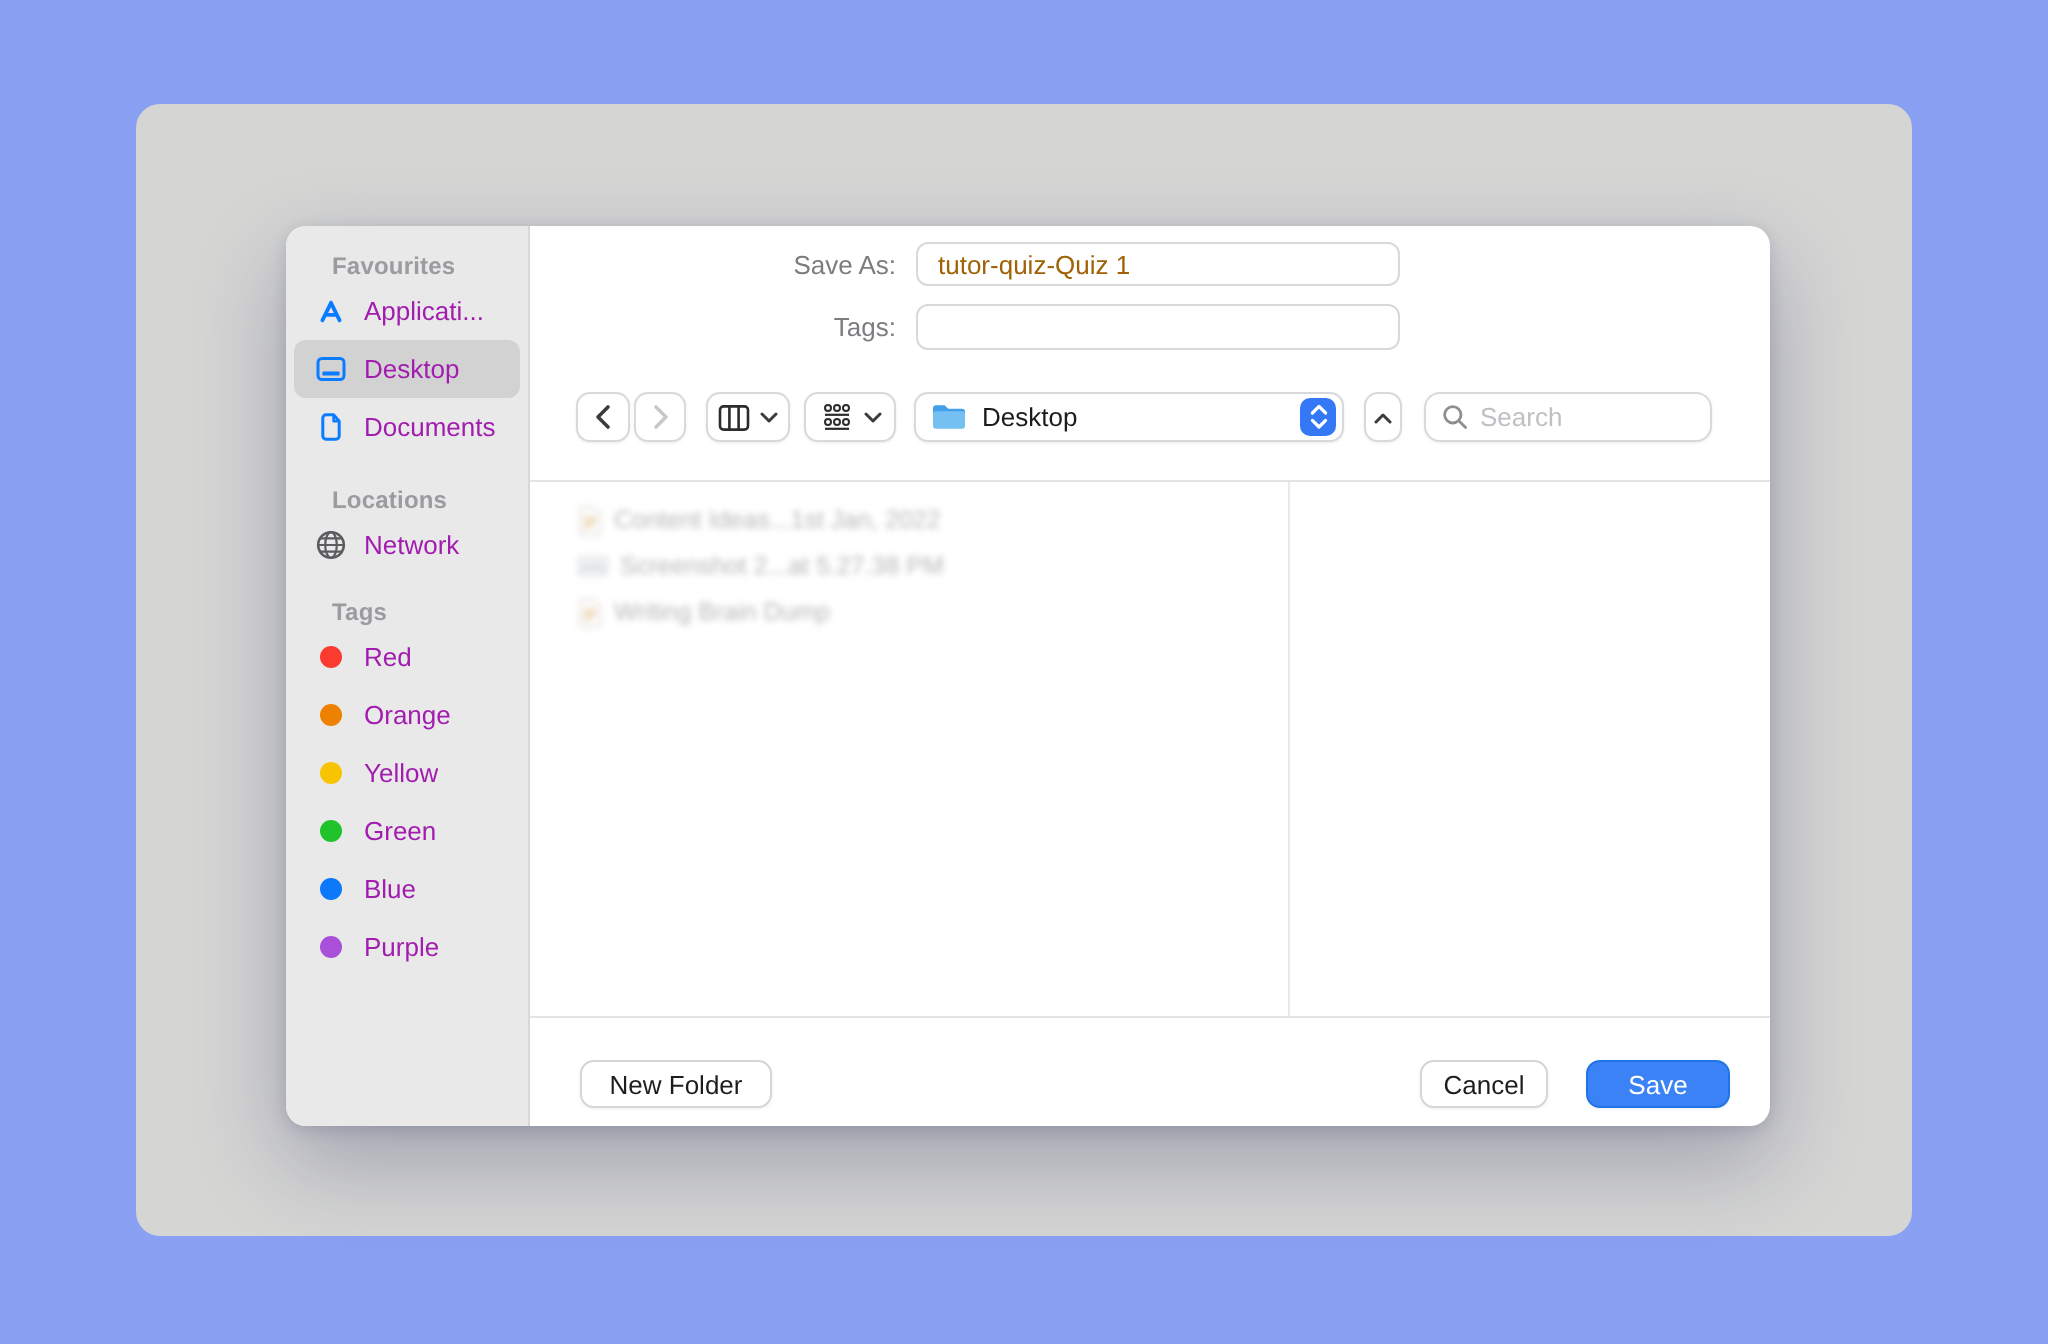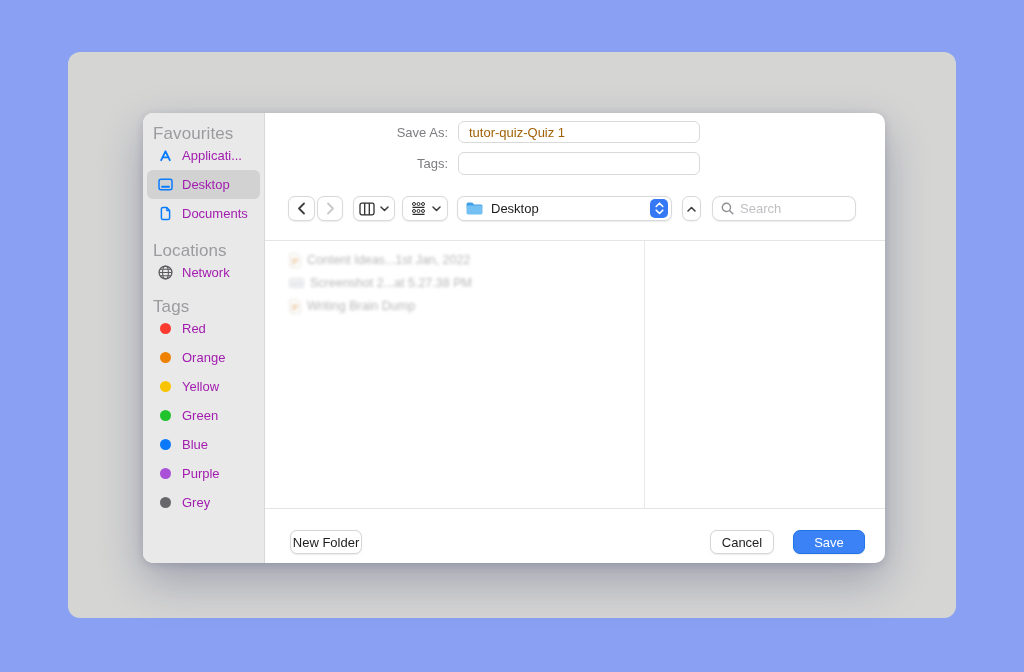--- a/index.html
+++ b/index.html
@@ -20,22 +20,22 @@
     box-shadow:0 18px 45px rgba(20,30,80,.28), 0 2px 8px rgba(20,30,80,.15);
     overflow:hidden;
   }
   
   .sidebar {
     position:absolute; left:0; top:0; width:122px; height:450px;
     background:#e9e9e9; border-right:1px solid rgba(0,0,0,.07);
     padding-top:13px;
   }
   .side-header {
-    font-size:17px; font-weight:400; color:#9b9ba0;
-    padding-left:10px; height:15px; line-height:15px; letter-spacing:.1px;
+    font-size:12px; font-weight:700; color:#9b9ba0;
+    padding-left:23px; height:15px; line-height:15px; letter-spacing:.1px;
   }
   .side-header.mt { margin-top:15px; }
   .side-header.mt2 { margin-top:12px; }
   .side-item {
     height:29px; margin:0 4px; padding-left:9px; border-radius:6px;
     display:flex; align-items:center; gap:8px; cursor:default;
   }
   .side-item.selected { background:#d2d2d3; }
   .side-item .ic { width:18px; height:18px; display:flex; align-items:center; justify-content:center; flex:0 0 18px; }
   .side-item .lbl {
@@ -89,21 +89,21 @@
   }
   .file-row .fname { font-size:12.5px; color:#9f9f9f; white-space:nowrap; }
   
   .ft-btn {
     position:absolute; top:417px; height:24px; background:#fff;
     border:1px solid #d6d6d8; border-radius:7px;
     font-family:inherit; font-size:13px; color:#1d1d1f;
     display:flex; align-items:center; justify-content:center;
     box-shadow:0 .5px 1.5px rgba(0,0,0,.08); cursor:default;
   }
-  .btn-newfolder { left:147px; width:72px; }
+  .btn-newfolder { left:147px; width:96px; }
   .btn-cancel { left:567px; width:64px; }
   .btn-save {
     left:650px; width:72px; background:#3b82f6; border:1px solid #2074e8;
     color:#fff; font-weight:400;
   }
   svg { display:block; }
 </style>
 </head>
 <body>
 
@@ -187,26 +187,20 @@
       <span class="ic">
           <span class="tag-dot" style="background-color: rgb(11, 121, 250);"></span>
         </span>
       <span class="lbl">Blue</span>
     </div>
     <div class="side-item">
       <span class="ic">
           <span class="tag-dot" style="background-color: rgb(169, 79, 216);"></span>
         </span>
       <span class="lbl">Purple</span>
-    </div>
-    <div class="side-item">
-      <span class="ic">
-          <span class="tag-dot" style="background-color: rgb(102, 102, 107);"></span>
-        </span>
-      <span class="lbl">Grey</span>
     </div>
   </div>
 
   <div class="frm-label" style="top:12px;">Save As:</div>
   <input class="frm-input" style="top: 8px;" value="tutor-quiz-Quiz 1">
   <div class="frm-label" style="top:43px;">Tags:</div>
   <input class="frm-input" style="top: 39px; height: 23px;" value="">
 
   <div class="tb-btn nav-back">
     <span>

